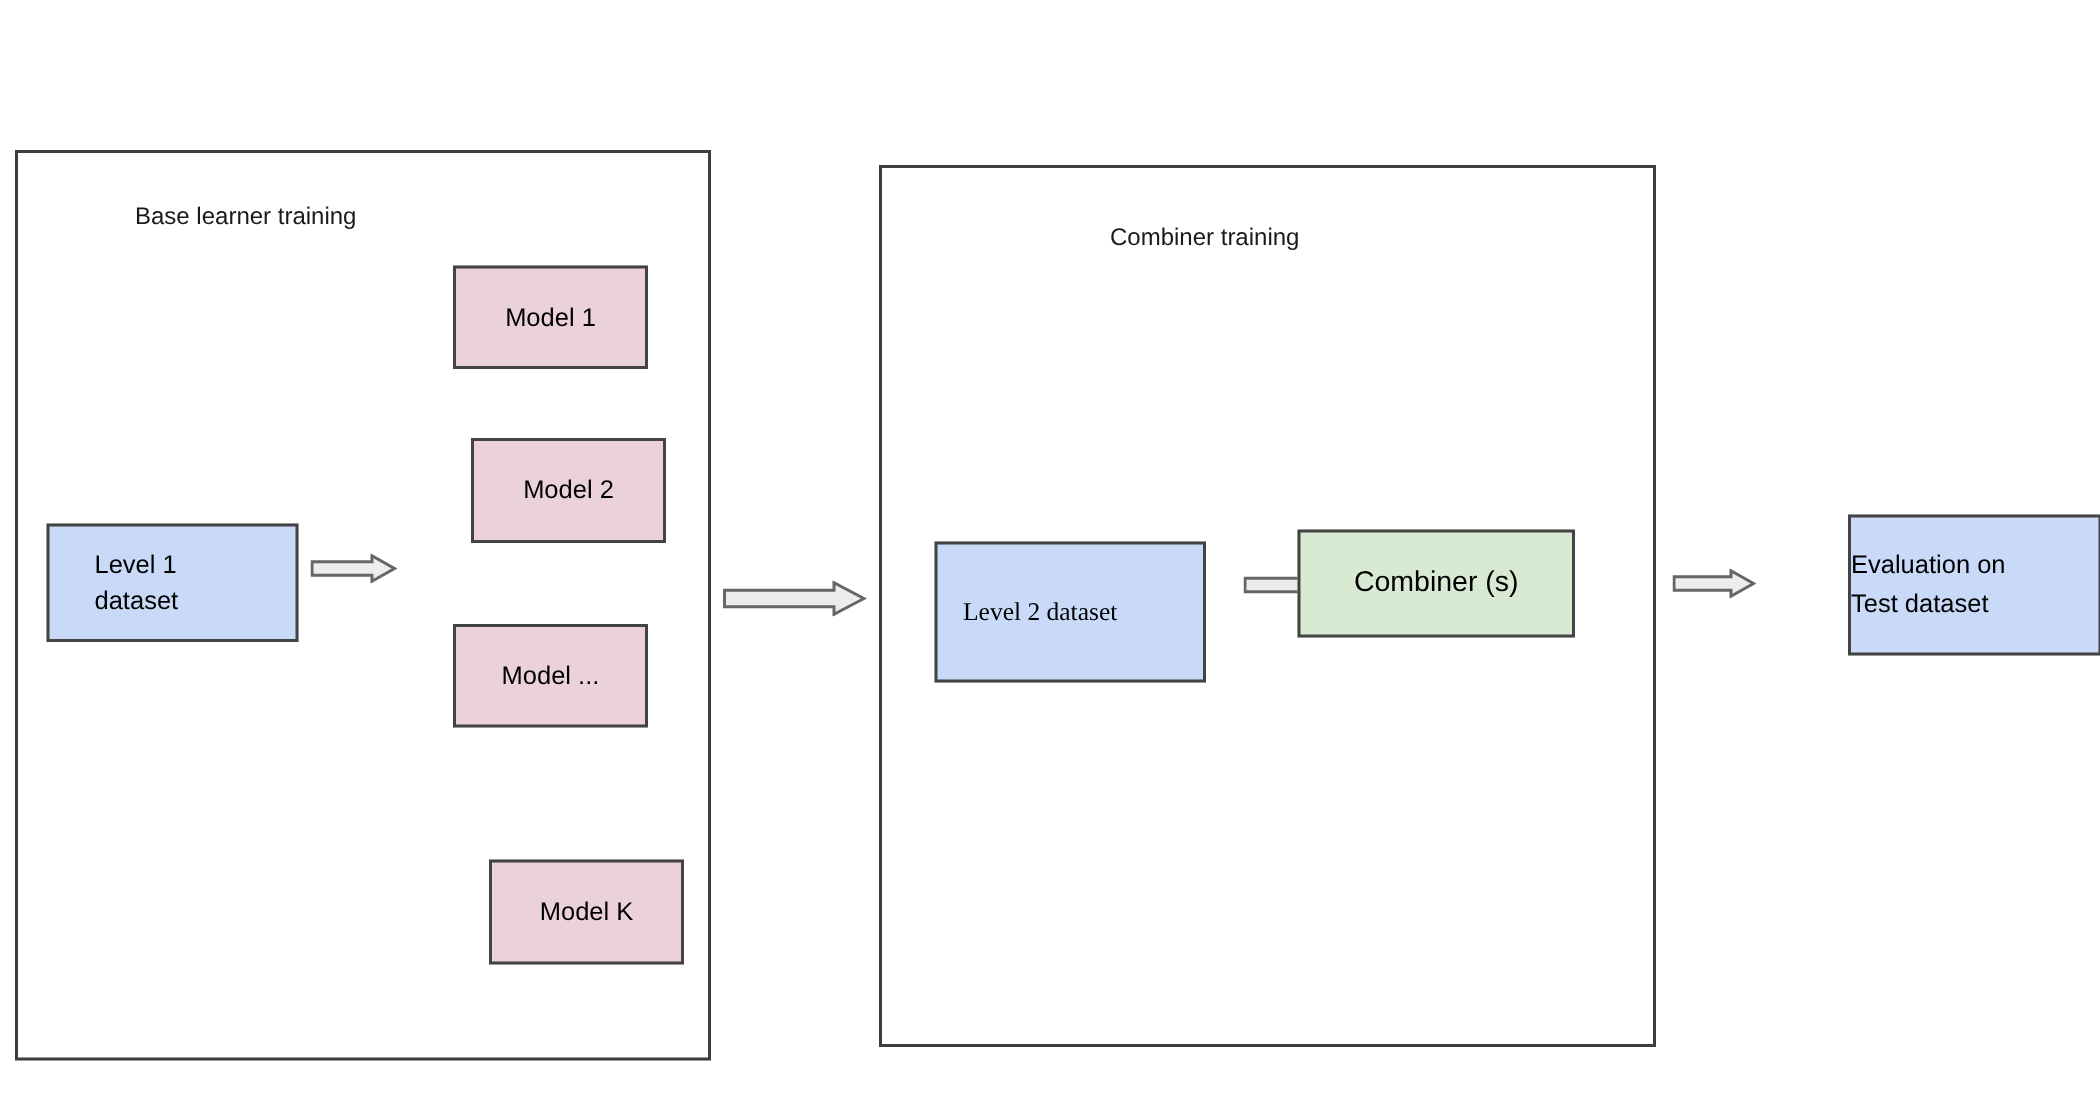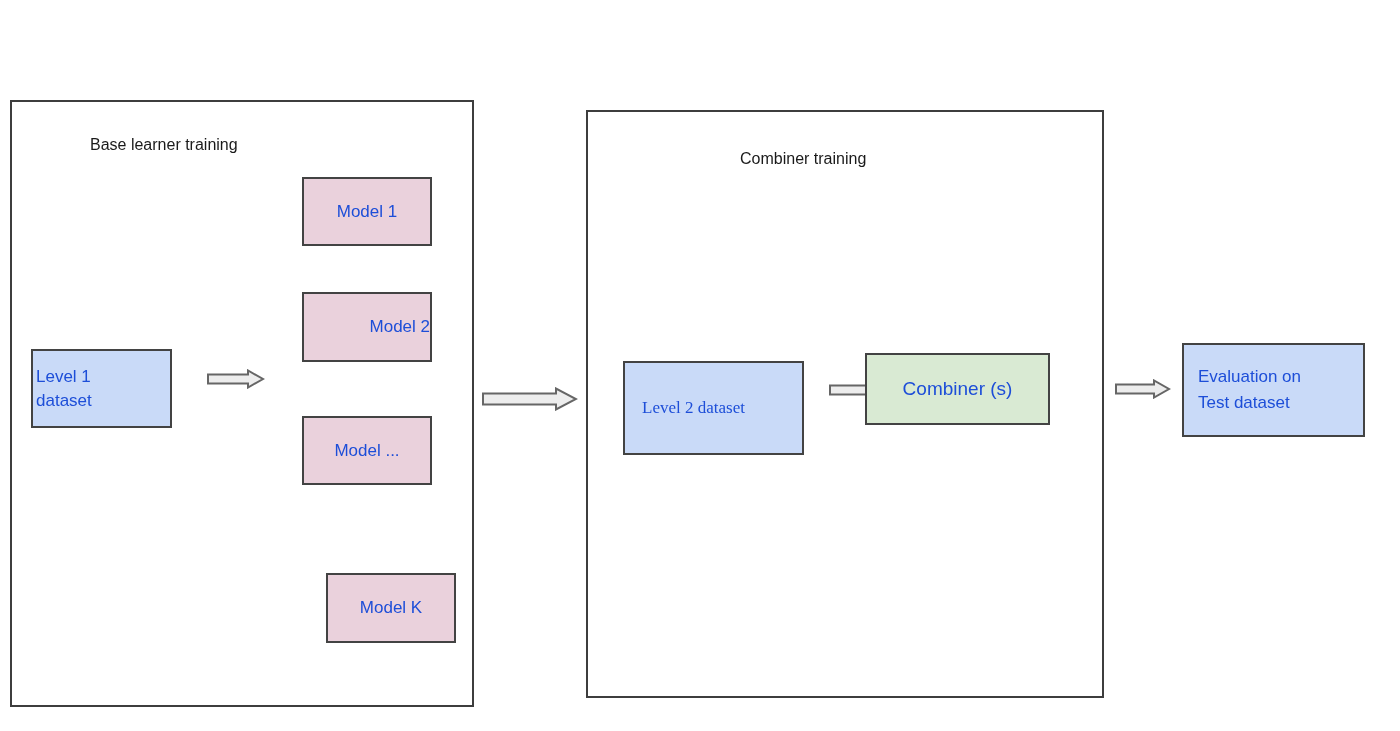--- a/index.html
+++ b/index.html
@@ -32,36 +32,36 @@
   }
 
   
   .node {
     border: 2px solid #434343;
     box-sizing: content-box;
     display: flex;
     flex-direction: column;
     justify-content: center;
     font-size: 17px;
-    color: #1d4ed8;
+    color: #000000;
   }
   .node.blue  { background: #c9daf8; }
   .node.pink  { background: #ead1dc; align-items: center; }
   .node.green { background: #d9ead3; align-items: center; font-size: 19px; }
   .node .line { line-height: 24px; white-space: nowrap; }
 
   
-  #level1    { left: 31px;   top: 349px; width: 134px; height: 75px; padding-left: 3px; }
+  #level1    { left: 31px;   top: 349px; width: 134px; height: 75px; padding-left: 30px; }
   #model1    { left: 302px;  top: 177px; width: 126px; height: 65px; }
-  #model2    { left: 302px;  top: 292px; width: 126px; height: 66px; align-items: flex-end; }
+  #model2    { left: 314px;  top: 292px; width: 126px; height: 66px; }
   #modeldots { left: 302px;  top: 416px; width: 126px; height: 65px; text-align: right; }
   #modelk    { left: 302px;  top: 573px; width: 126px; height: 66px; margin-left: 24px; }
   #level2    { left: 623px;  top: 361px; width: 160px; height: 90px; padding-left: 17px; font-family: Liberation Serif, serif; }
   #combiner  { left: 865px;  top: 353px; width: 181px; height: 68px; }
-  #evaluation{ left: 1182px; top: 343px; width: 165px; height: 90px; padding-left: 14px; }
+  #evaluation{ left: 1232px; top: 343px; width: 165px; height: 90px; }
   #evaluation .line { line-height: 26px; }
 
   #group1 { left: 10px;  top: 100px; width: 460px; height: 603px; }
   #group2 { left: 586px; top: 110px; width: 514px; height: 584px; }
   #group1-title { left: 90px;  top: 135px; }
   #group2-title { left: 730px; top: 149px; margin-left: 10px; }
 
   
   .arrow { display: block; }
   #arrow1 { left: 207px;  top: 369px; }

